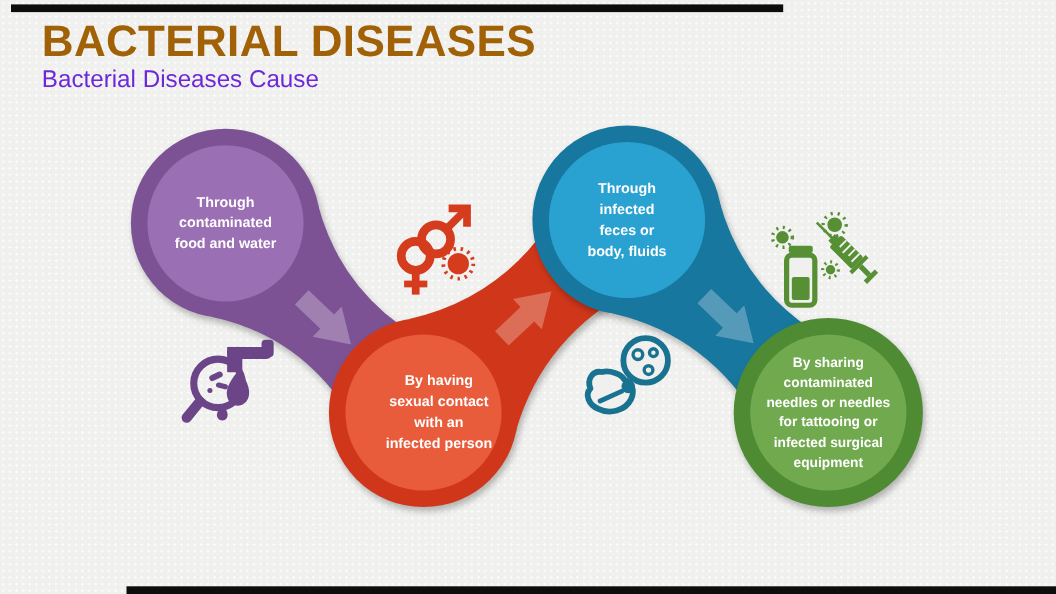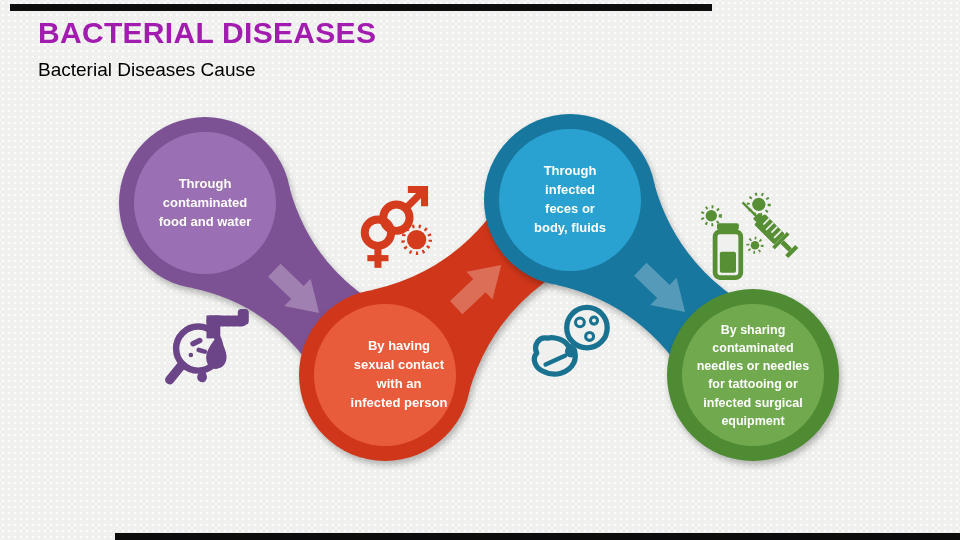--- a/index.html
+++ b/index.html
@@ -8,25 +8,25 @@
     font-family:"Liberation Sans",sans-serif;
     background-color:#f0f0ef;
     background-image:radial-gradient(rgba(255,255,255,.85) 1px, transparent 1.2px);
     background-size:6px 6px;
   }
   .edge-bar{position:absolute;height:7px;background:#0d0d0d;}
   .edge-bar.top{left:10px;top:4px;width:702px;}
   .edge-bar.bottom{left:115px;top:533px;width:845px;}
   .title{
     position:absolute;left:38px;top:16px;margin:0;
-    font-size:30px;font-weight:700;color:#a21caf;letter-spacing:.3px;
+    font-size:40px;font-weight:700;color:#a16207;letter-spacing:.3px;
   }
   .subtitle{
     position:absolute;left:38px;top:59px;margin:0;
-    font-size:19px;font-weight:400;color:#000000;
+    font-size:22px;font-weight:400;color:#6d28d9;
   }
   .diagram-svg{position:absolute;left:0;top:0;}
   .unit{filter:drop-shadow(2px 4px 3px rgba(0,0,0,.26));}
   .circle-text{
     position:absolute;transform:translate(-50%,-50%);
     color:#fff;font-weight:700;text-align:center;
     white-space:pre-line;line-height:1.45;
   }
   .ct-1{left:205px;top:203px;font-size:13px;width:150px;}
   .ct-2{left:399px;top:375px;font-size:13px;width:150px;}

